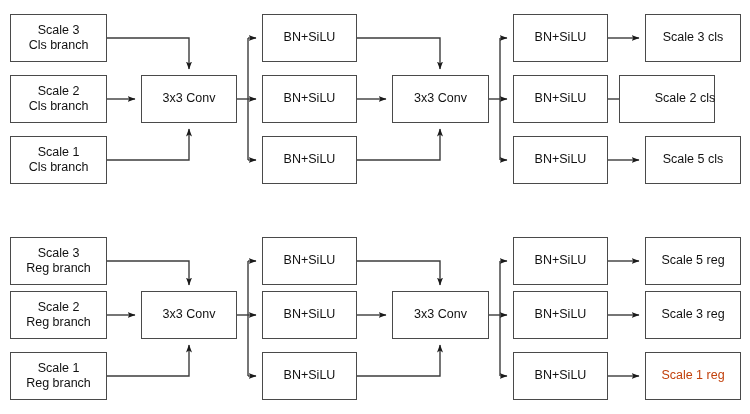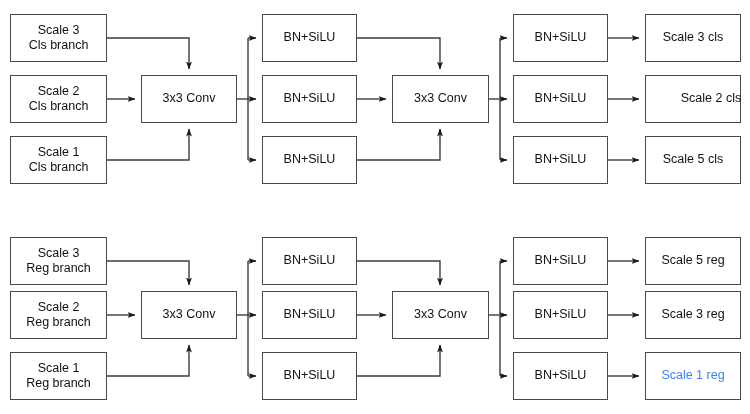--- a/index.html
+++ b/index.html
@@ -137,21 +137,21 @@
       </div>
       <div class="node" style="left: 513px; top: 75px; width: 95px; height: 48px; border-color: rgb(74, 74, 74); background: rgb(255, 255, 255); color: rgb(17, 17, 17);">
         <span class="ln">BN+SiLU</span>
       </div>
       <div class="node" style="left: 513px; top: 136px; width: 95px; height: 48px; border-color: rgb(74, 74, 74); background: rgb(255, 255, 255); color: rgb(17, 17, 17);">
         <span class="ln">BN+SiLU</span>
       </div>
       <div class="node" style="left: 645px; top: 14px; width: 96px; height: 48px; border-color: rgb(74, 74, 74); background: rgb(255, 255, 255); color: rgb(17, 17, 17); align-items: center;">
         <span class="ln">Scale 3 cls</span>
       </div>
-      <div class="node" style="left: 645px; top: 75px; width: 96px; height: 48px; border-color: rgb(74, 74, 74); background: rgb(255, 255, 255); color: rgb(17, 17, 17); padding-left: 36px;">
+      <div class="node" style="left: 619px; top: 75px; width: 96px; height: 48px; border-color: rgb(74, 74, 74); background: rgb(255, 255, 255); color: rgb(17, 17, 17); padding-left: 36px;">
         <span class="ln">Scale 2 cls</span>
       </div>
       <div class="node" style="left: 645px; top: 136px; width: 96px; height: 48px; border-color: rgb(74, 74, 74); background: rgb(255, 255, 255); color: rgb(17, 17, 17);">
         <span class="ln">Scale 5 cls</span>
       </div>
       <div class="node" style="left: 10px; top: 237px; width: 97px; height: 48px; border-color: rgb(74, 74, 74); background: rgb(255, 255, 255); color: rgb(17, 17, 17);">
         <span class="ln">Scale 3</span>
         <span class="ln">Reg branch</span>
       </div>
       <div class="node" style="left: 10px; top: 291px; width: 97px; height: 48px; border-color: rgb(74, 74, 74); background: rgb(255, 255, 255); color: rgb(17, 17, 17);">
@@ -185,17 +185,17 @@
       </div>
       <div class="node" style="left: 513px; top: 352px; width: 95px; height: 48px; border-color: rgb(74, 74, 74); background: rgb(255, 255, 255); color: rgb(17, 17, 17);">
         <span class="ln">BN+SiLU</span>
       </div>
       <div class="node" style="left: 645px; top: 237px; width: 96px; height: 48px; border-color: rgb(74, 74, 74); background: rgb(255, 255, 255); color: rgb(17, 17, 17);">
         <span class="ln">Scale 5 reg</span>
       </div>
       <div class="node" style="left: 645px; top: 291px; width: 96px; height: 48px; border-color: rgb(74, 74, 74); background: rgb(255, 255, 255); color: rgb(17, 17, 17);">
         <span class="ln">Scale 3 reg</span>
       </div>
-      <div class="node" style="left: 645px; top: 352px; width: 96px; height: 48px; border-color: rgb(74, 74, 74); background: rgb(255, 255, 255); color: #3b82f6;">
+      <div class="node" style="left: 645px; top: 352px; width: 96px; height: 48px; border-color: rgb(74, 74, 74); background: rgb(255, 255, 255); color: #c2410c;">
         <span class="ln">Scale 1 reg</span>
       </div>
     </div>
 </div>
 
 </body></html>

